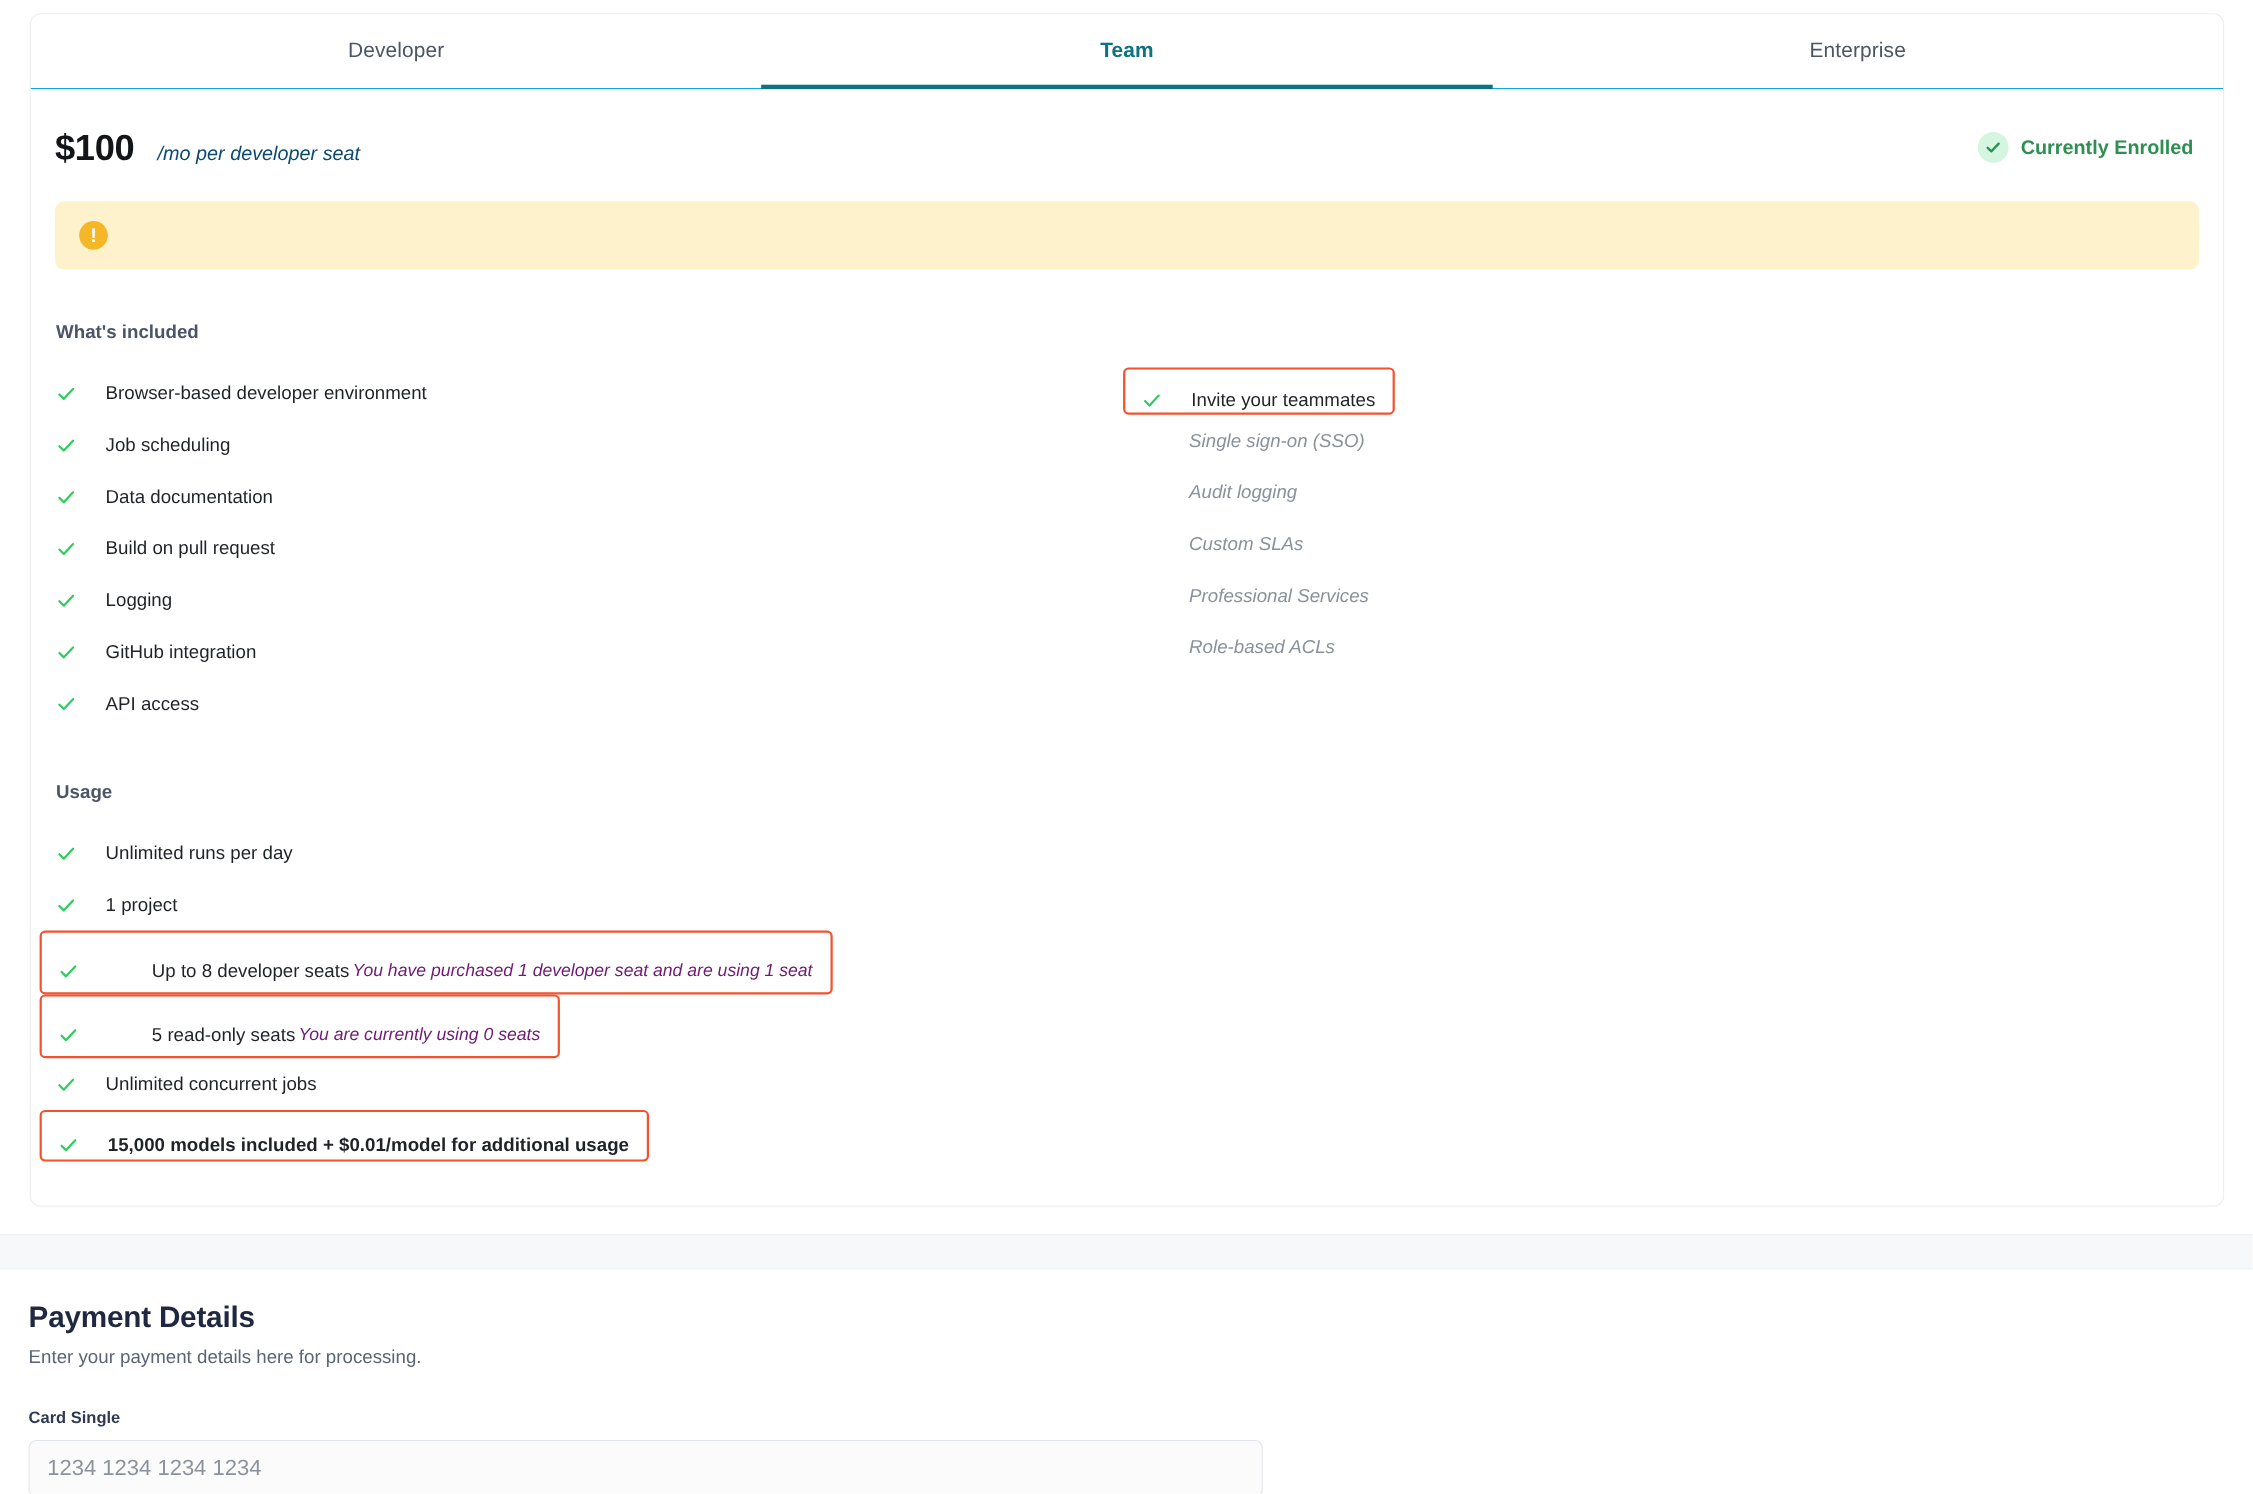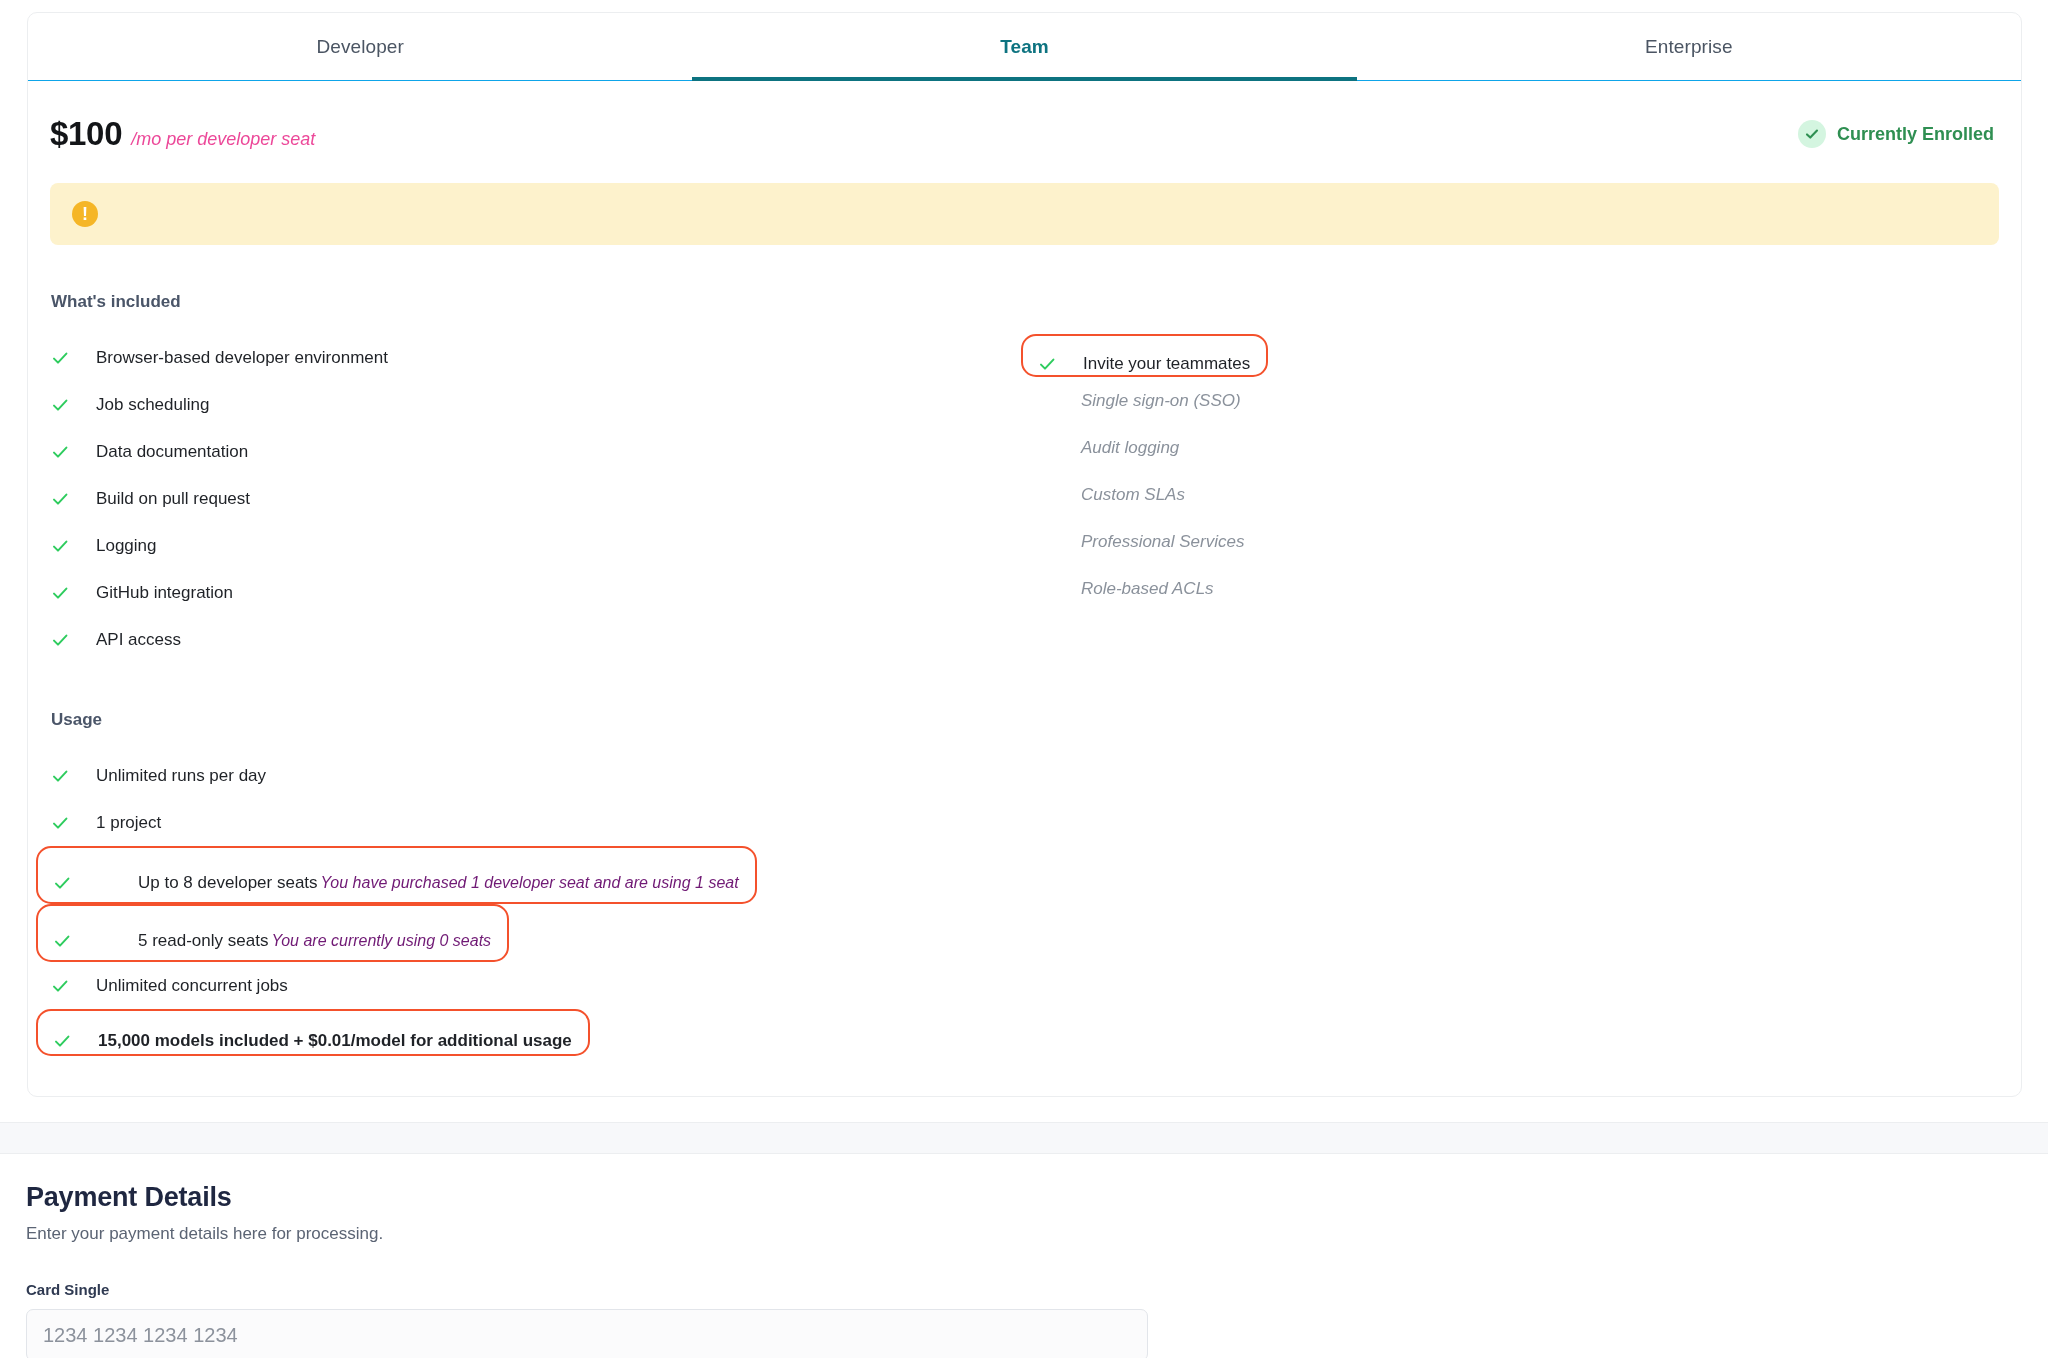--- a/index.html
+++ b/index.html
@@ -65,21 +65,22 @@
   .price-left { display: flex; align-items: baseline; gap: 9px; padding-left: 0px; }
   .price-amount {
     font-size: 33px;
     font-weight: 700;
     color: #131518;
     letter-spacing: -0.3px;
   }
   .price-unit {
     font-size: 18px;
     font-style: italic;
-    color: #ec4899;
+    color: #0c4a6e;
+    margin-left: 12px;
   }
   .enrolled {
     display: flex;
     align-items: center;
     gap: 11px;
     padding-right: 5px;
   }
   .enrolled-badge {
     width: 28px; height: 28px;
     border-radius: 50%;
@@ -138,21 +139,21 @@
   .col-right { flex: 1 1 auto; }
 
   .feat {
     display: flex;
     align-items: flex-start;
     gap: 24px;
     height: 47px;
   }
   .feat.boxed {
     border: 2px solid #f4512c;
-    border-radius: 15px;
+    border-radius: 5px;
     padding: 16px 16px 0 14px;
     height: 43px;
     align-items: center;
     width: max-content;
     margin-left: -14px;
   }
   .feat.boxed.two-line {
     height: 58px;
     align-items: center;
   }

